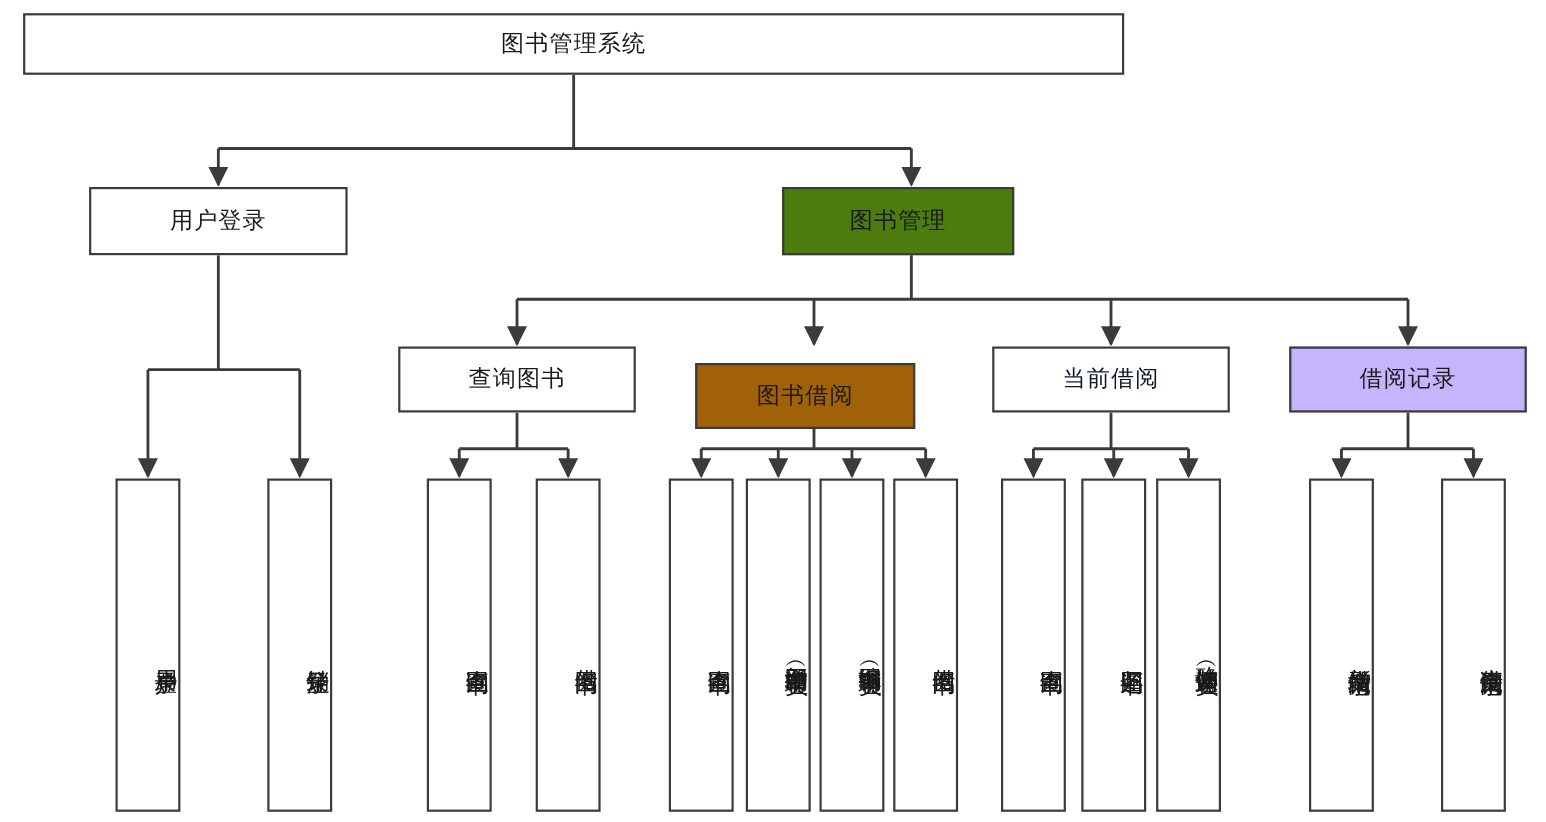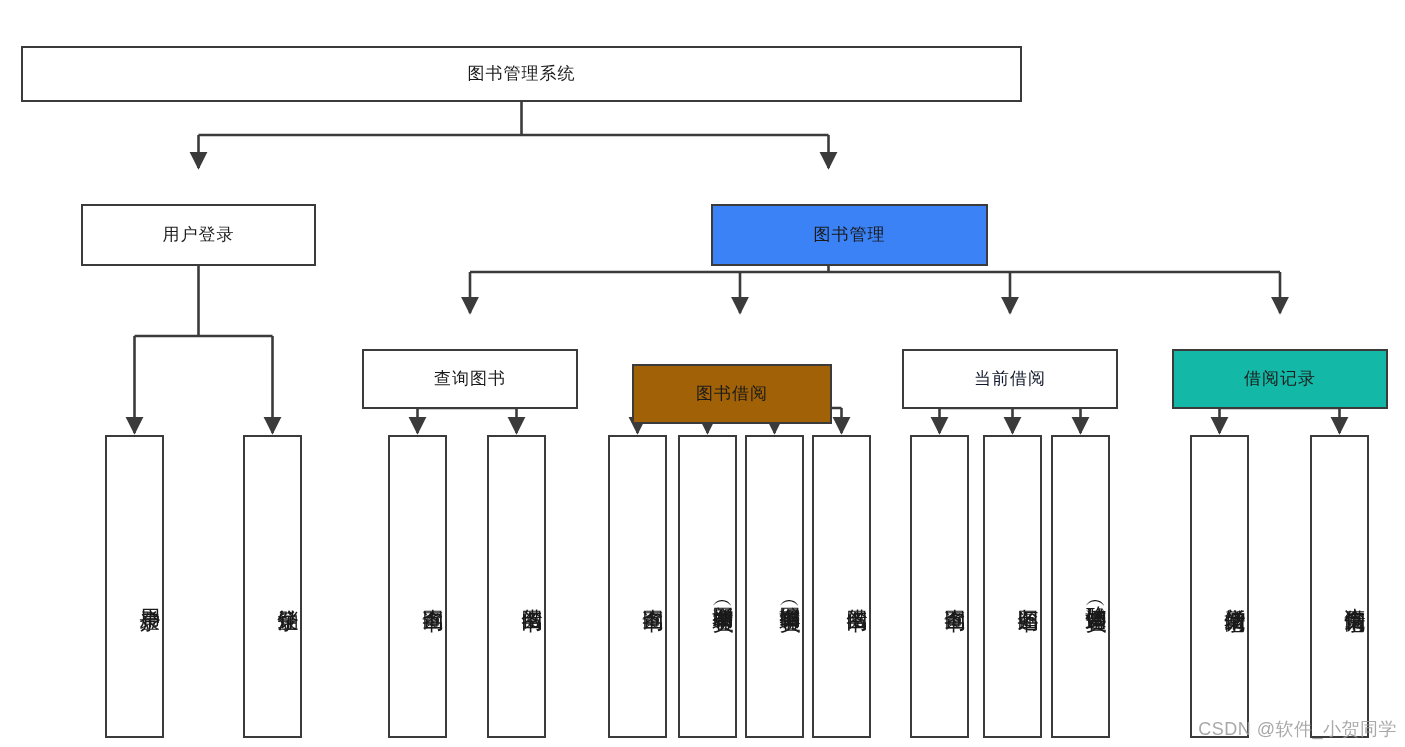--- a/index.html
+++ b/index.html
@@ -33,23 +33,22 @@
     border: 2px solid #3b3b3b;
     display: flex;
     align-items: center;
     justify-content: center;
     color: #1a1a1a;
     text-align: center;
     line-height: 1.18;
     z-index: 2;
   }
   .node.horiz {
-    font-size: 17px;
+    font-size: 21px;
     letter-spacing: 1px;
-    margin-top: 34px;
   }
   .node.vert {
     font-size: 21px;
     letter-spacing: 1px;
     writing-mode: vertical-rl;
     text-orientation: upright;
     padding-top: 14px;
     align-items: flex-start;
     justify-content: center;
   }
@@ -121,33 +120,33 @@
       </g>
   </svg>
 
   <div id="nodes">
       <div class="node horiz" style="left: 21px; top: 12px; width: 1001px; height: 56px; border-color: rgb(59, 59, 59); background: rgb(255, 255, 255); color: rgb(26, 26, 26);">
         <span class="label">图书管理系统</span>
       </div>
       <div class="node horiz" style="left: 81px; top: 170px; width: 235px; height: 62px; border-color: rgb(59, 59, 59); background: rgb(255, 255, 255); color: rgb(26, 26, 26);">
         <span class="label">用户登录</span>
       </div>
-      <div class="node horiz" style="left: 711px; top: 170px; width: 277px; height: 62px; border-color: rgb(59, 59, 59); background: #3b82f6; color: rgb(26, 26, 26);">
+      <div class="node horiz" style="left: 711px; top: 170px; width: 211px; height: 62px; border-color: rgb(59, 59, 59); background: #4d7c0f; color: rgb(26, 26, 26);">
         <span class="label">图书管理</span>
       </div>
       <div class="node horiz" style="left: 362px; top: 315px; width: 216px; height: 60px; border-color: rgb(59, 59, 59); background: rgb(255, 255, 255); color: rgb(26, 26, 26);">
         <span class="label">查询图书</span>
       </div>
       <div class="node horiz" style="left: 632px; top: 330px; width: 200px; height: 60px; border-color: rgb(59, 59, 59); background: #a16207; color: rgb(26, 26, 26);">
         <span class="label">图书借阅</span>
       </div>
       <div class="node horiz" style="left: 902px; top: 315px; width: 216px; height: 60px; border-color: rgb(59, 59, 59); background: rgb(255, 255, 255); color: #0f172a;">
         <span class="label">当前借阅</span>
       </div>
-      <div class="node horiz" style="left: 1172px; top: 315px; width: 216px; height: 60px; border-color: rgb(59, 59, 59); background: #14b8a6; color: rgb(26, 26, 26);">
+      <div class="node horiz" style="left: 1172px; top: 315px; width: 216px; height: 60px; border-color: rgb(59, 59, 59); background: #c4b5fd; color: rgb(26, 26, 26);">
         <span class="label">借阅记录</span>
       </div>
       <div class="node vert" style="left: 105px; top: 435px; width: 59px; height: 303px; border-color: rgb(59, 59, 59); background: rgb(255, 255, 255); color: rgb(26, 26, 26);">
         <span class="label">用户登录</span>
       </div>
       <div class="node vert" style="left: 243px; top: 435px; width: 59px; height: 303px; border-color: rgb(59, 59, 59); background: rgb(255, 255, 255); color: rgb(26, 26, 26);">
         <span class="label">注销登录</span>
       </div>
       <div class="node vert" style="left: 388px; top: 435px; width: 59px; height: 303px; border-color: rgb(59, 59, 59); background: rgb(255, 255, 255); color: rgb(26, 26, 26);">
         <span class="label">查询图书</span>
@@ -177,14 +176,13 @@
         <span class="label">确认归还（管理员）</span>
       </div>
       <div class="node vert" style="left: 1190px; top: 435px; width: 59px; height: 303px; border-color: rgb(59, 59, 59); background: rgb(255, 255, 255); color: rgb(26, 26, 26);">
         <span class="label">新增借阅记录</span>
       </div>
       <div class="node vert" style="left: 1310px; top: 435px; width: 59px; height: 303px; border-color: rgb(59, 59, 59); background: rgb(255, 255, 255); color: rgb(26, 26, 26);">
         <span class="label">查询借阅记录</span>
       </div>
     </div>
 
-  <div id="watermark">CSDN @软件_小贺同学</div>
 </div>
 
 </body></html>

